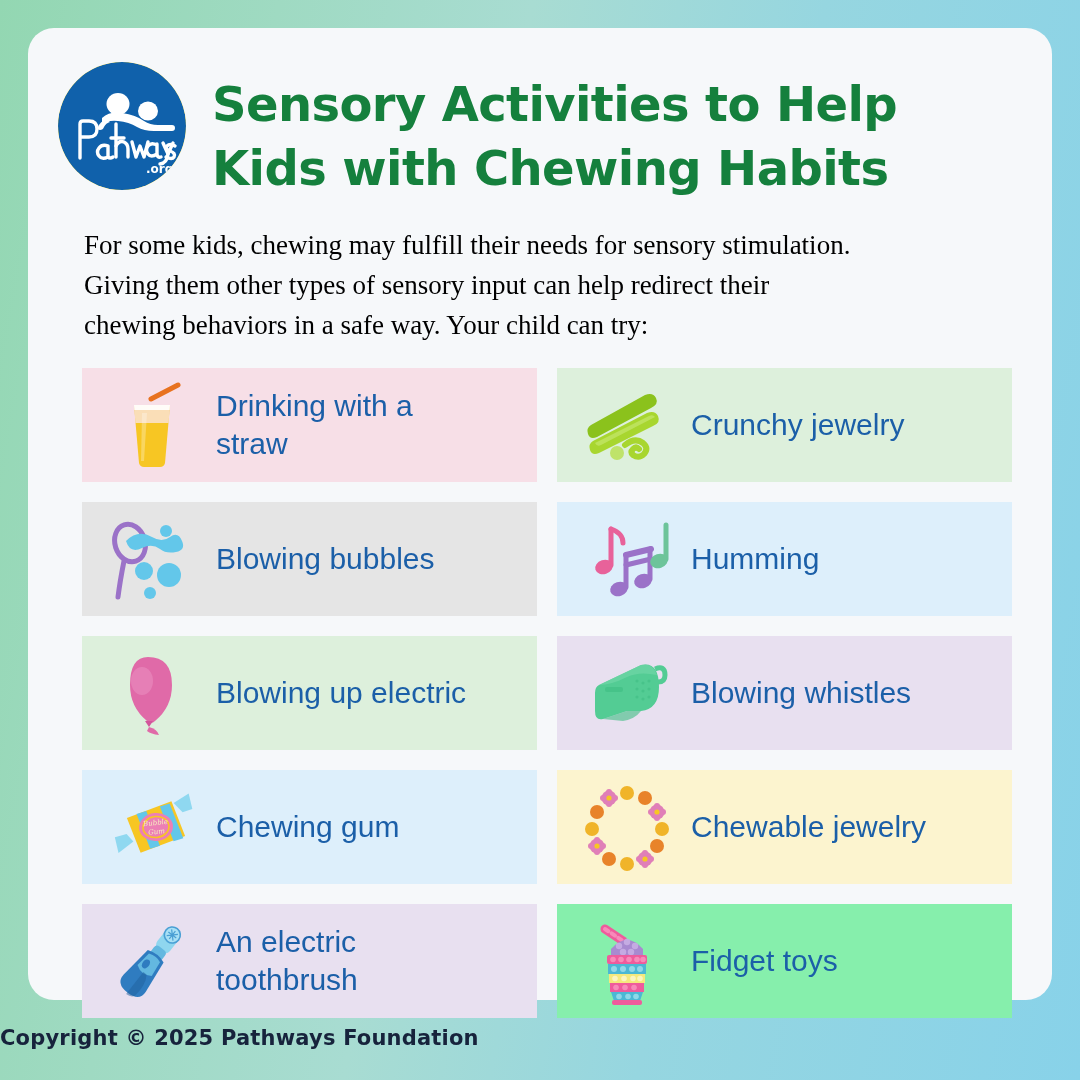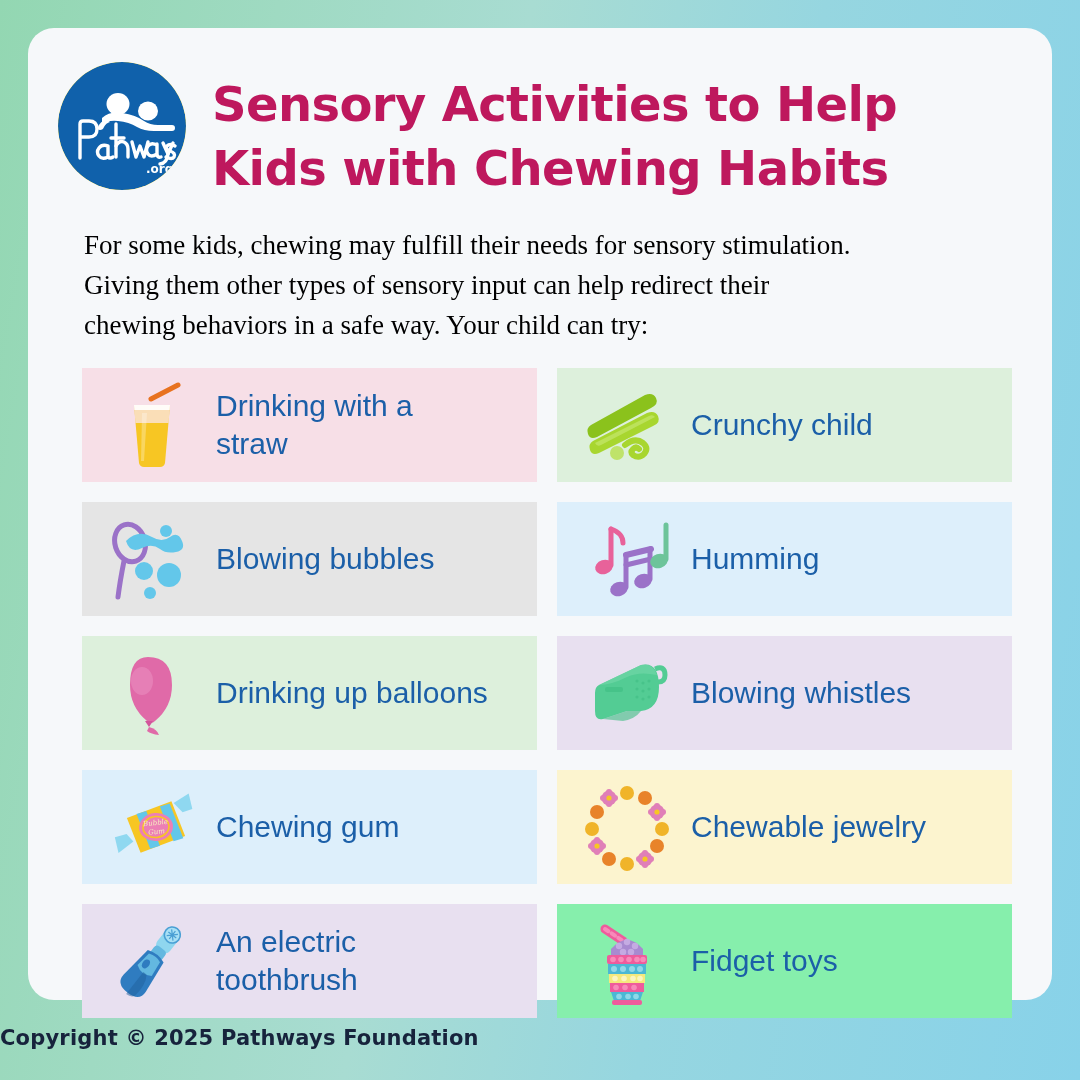--- a/index.html
+++ b/index.html
@@ -59,21 +59,21 @@
 
   .title-block {
     padding-top: 10px;
   }
 
   .title {
     font-family: "DejaVu Sans", sans-serif;
     font-weight: bold;
     font-size: 48px;
     line-height: 1.34;
-    color: #be185d;
+    color: #15803d;
     letter-spacing: -0.6px;
     white-space: pre-line;
   }
 
   
   .intro {
     position: absolute;
     left: 84px;
     top: 226px;
     width: 930px;
@@ -206,21 +206,21 @@
     <div class="activity" style="background:#ddf0dc">
       <span class="icon">
         <svg width="96" height="92" viewBox="0 0 96 92">
           <path d="M12 46 L66 16 Q74 13 77 19 Q80 25 72 29 L18 58 Q11 61 9 55 Q7 49 12 46 Z" fill="#8bc21c"></path>
           <path d="M14 62 L68 34 Q76 31 79 37 Q82 44 74 47 L20 74 Q13 77 11 71 Q9 65 14 62 Z" fill="#a8d62f"></path>
           <path d="M16 64 L70 37 Q74 35 76 38 L22 66 Q18 68 16 64 Z" fill="#c3e56a" opacity="0.75"></path>
           <path d="M46 66 q10 -8 18 -2 q6 5 1 11 q-5 5 -11 1 q-3 -3 0 -6 q3 -3 6 0" fill="none" stroke="#a8d62f" stroke-width="6" stroke-linecap="round"></path>
           <circle cx="38" cy="74" r="7" fill="#bfe36a"></circle>
         </svg>
       </span>
-      <span class="label">Crunchy child</span>
+      <span class="label">Crunchy jewelry</span>
     </div>
 
     <div class="activity" style="background:#e5e5e5">
       <span class="icon">
         <svg width="96" height="92" viewBox="0 0 96 92">
           <ellipse cx="26" cy="30" rx="15" ry="19" transform="rotate(-18 26 30)" fill="none" stroke="#9b72c8" stroke-width="5"></ellipse>
           <path d="M20 48 Q16 68 14 84" stroke="#9b72c8" stroke-width="5" stroke-linecap="round" fill="none"></path>
           <path d="M22 28 q12 -12 26 -4 q10 6 18 0 q8 -6 12 4 q4 9 -6 11 q-10 2 -16 -3 q-8 -6 -18 -1 q-12 6 -16 -7 Z" fill="#63c7ea"></path>
           <circle cx="62" cy="18" r="6" fill="#63c7ea"></circle>
           <circle cx="40" cy="58" r="9" fill="#63c7ea"></circle>
@@ -252,21 +252,21 @@
 
     <div class="activity" style="background:#ddf0dc">
       <span class="icon">
         <svg width="96" height="92" viewBox="0 0 96 92">
           <path d="M44 10 q24 0 24 28 q0 22 -17 36 q-4 4 -8 0 q-17 -14 -17 -36 q0 -28 18 -28 Z" fill="#e06aa8"></path>
           <ellipse cx="38" cy="34" rx="11" ry="14" fill="#ea8ec0" opacity="0.6"></ellipse>
           <path d="M41 74 l8 0 l-4 6 Z" fill="#d2569b"></path>
           <path d="M45 80 q8 2 10 8 q-8 -1 -12 -4 Z" fill="#e06aa8"></path>
         </svg>
       </span>
-      <span class="label">Drinking up balloons</span>
+      <span class="label">Blowing up electric</span>
     </div>
 
     <div class="activity" style="background:#e8e0f0">
       <span class="icon">
         <svg width="96" height="92" viewBox="0 0 96 92">
           <path d="M76 22 q10 -4 10 6 q0 7 -7 7" fill="none" stroke="#53cc94" stroke-width="5"></path>
           <path d="M20 38 L62 18 Q80 14 80 40 Q80 62 62 64 L48 64 L24 72 Q16 74 16 64 L16 46 Q16 40 20 38 Z" fill="#53cc94"></path>
           <path d="M20 38 L62 18 Q74 15 78 28 Q60 24 48 30 Q32 38 20 38 Z" fill="#6ed6a6" opacity="0.75"></path>
           <path d="M24 72 L48 64 L62 64 Q56 72 44 74 Z" fill="#3ebd82" opacity="0.6"></path>
           <g fill="#3ebd82" opacity="0.55">

